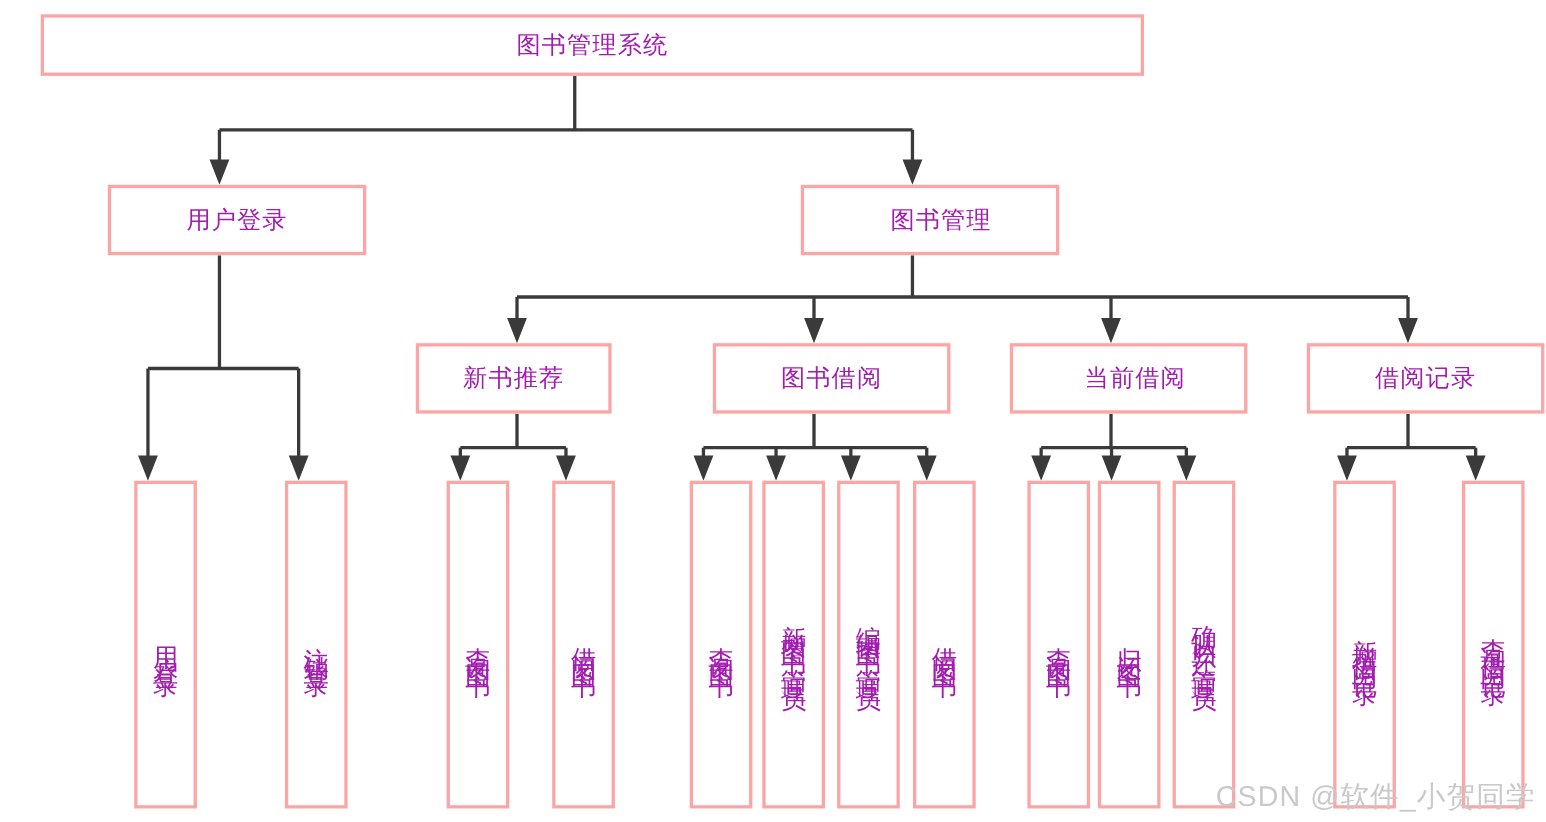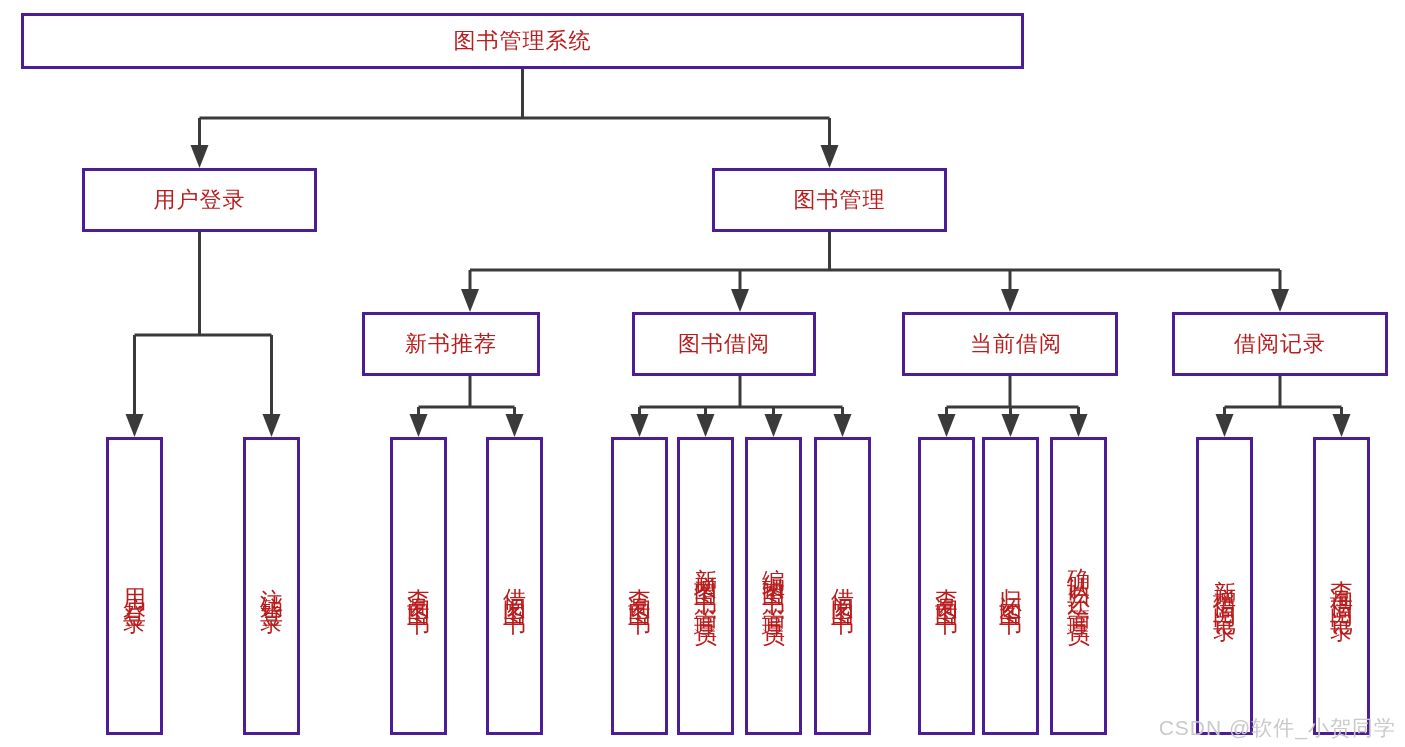--- a/index.html
+++ b/index.html
@@ -14,45 +14,46 @@
     width: 1405px; height: 747px;
     background: #ffffff;
   }
   #connectors {
     position: absolute; left: 0; top: 0;
     width: 1405px; height: 747px;
   }
   .box {
     position: absolute;
     box-sizing: border-box;
-    border: 3px solid #4c1d95;
+    border: 3px solid #fca5a5;
     background: #ffffff;
     display: flex;
     align-items: center;
     justify-content: center;
-    color: #b91c1c;
+    color: #a21caf;
+    margin-left: 16px;
   }
   .hbox span {
     font-size: 22px;
     letter-spacing: 1px;
     white-space: nowrap;
   }
   .leaf { width: 57px; height: 298px; }
   .leaf span {
     writing-mode: vertical-rl;
     text-orientation: mixed;
     font-size: 23px;
     line-height: 1;
     letter-spacing: 8px;
     white-space: nowrap;
   }
   .watermark {
     position: absolute;
     right: 9px; bottom: 5px;
-    font-size: 21px;
+    font-size: 26px;
     color: #c9c9c9;
     letter-spacing: 1px;
     white-space: nowrap;
   }
 </style>
 </head>
 <body>
 
 <div id="canvas">
 
@@ -136,21 +137,21 @@
   <div class="box hbox" style="left:82px; top:168px; width:235px; height:64px;">
     <span>用户登录</span>
   </div>
   <div class="box hbox" style="left:712px; top:168px; width:235px; height:64px;padding-left:20px;">
     <span>图书管理</span>
   </div>
 
   <div class="box hbox" style="left:362px; top:312px; width:178px; height:64px;">
     <span>新书推荐</span>
   </div>
-  <div class="box hbox" style="left:632px; top:312px; width:184px; height:64px;text-align:center;">
+  <div class="box hbox" style="left:632px; top:312px; width:216px; height:64px;text-align:center;">
     <span>图书借阅</span>
   </div>
   <div class="box hbox" style="left:902px; top:312px; width:216px; height:64px;padding-left:12px;">
     <span>当前借阅</span>
   </div>
   <div class="box hbox" style="left:1172px; top:312px; width:216px; height:64px;">
     <span>借阅记录</span>
   </div>
 
   <div class="box leaf" style="left:106px; top:437px;">

